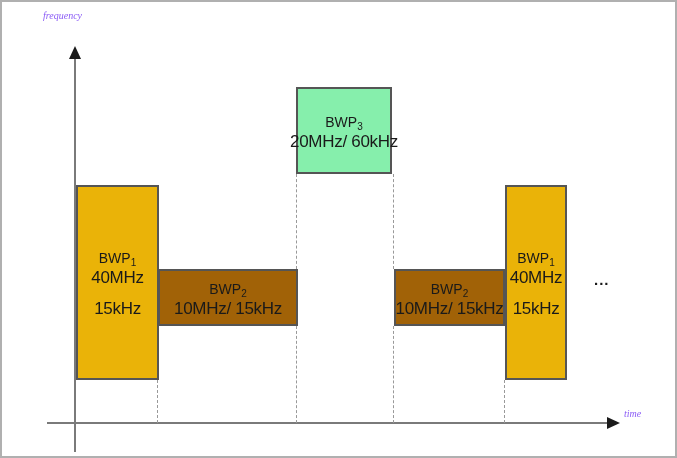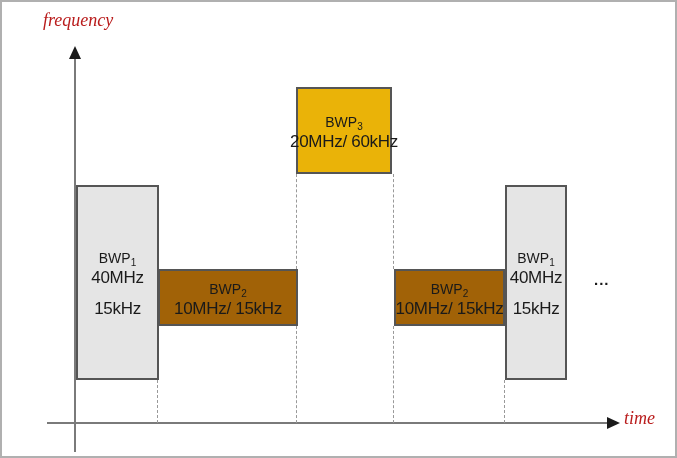--- a/index.html
+++ b/index.html
@@ -13,22 +13,22 @@
     background: #ffffff;
     border: 2px solid #b0b0b0;
     overflow: hidden;
   }
 
   
   .axis-label {
     position: absolute;
     font-family: "Liberation Serif", serif;
     font-style: italic;
-    font-size: 18px;
-    color: #b91c1c;
+    font-size: 10px;
+    color: #8b5cf6;
     white-space: nowrap;
     text-align: center;
   }
   .freq-label { left: 41px; top: 8px; }
   .time-label { left: 622px; top: 406px; }
 
   
   .y-axis-shaft {
     position: absolute;
     left: 72px; top: 53px;
@@ -75,23 +75,23 @@
   .bwp-box {
     position: absolute;
     border: 2px solid #555555;
     display: flex;
     flex-direction: column;
     align-items: center;
     justify-content: center;
     text-align: center;
     color: #1a1a1a;
   }
-  .fill-yellow { background: #e5e5e5; }
+  .fill-yellow { background: #eab308; }
   .fill-green  { background: #a16207; }
-  .fill-blue   { background: #eab308; }
+  .fill-blue   { background: #86efac; }
 
   .pos-bwp1-a { left: 74px;  top: 183px; width: 83px;  height: 195px; }
   .pos-bwp2-a { left: 156px; top: 267px; width: 140px; height: 57px; }
   .pos-bwp3   { left: 294px; top: 85px;  width: 96px;  height: 87px; }
   .pos-bwp2-b { left: 392px; top: 267px; width: 111px; height: 57px; }
   .pos-bwp1-b { left: 503px; top: 183px; width: 62px;  height: 195px; }
 
   .box-title {
     font-size: 14px;
     line-height: 17px;

